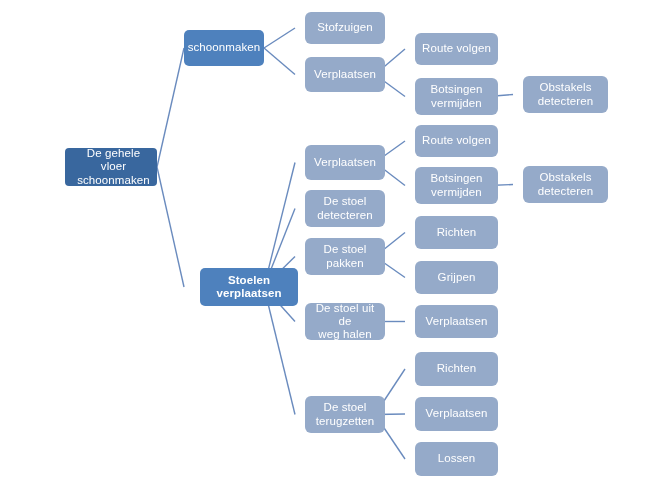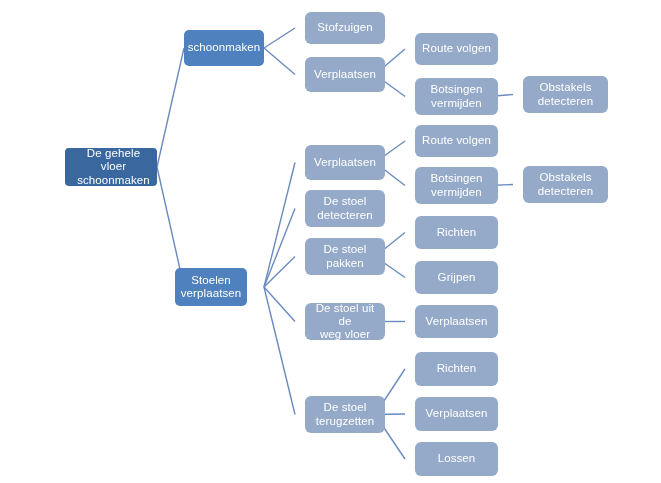--- a/index.html
+++ b/index.html
@@ -61,21 +61,21 @@
       <line x1="375" y1="321.5" x2="405" y2="321.5" stroke="#6A8BBE" stroke-width="1.4"></line>
       <line x1="264" y1="287" x2="295" y2="414.5" stroke="#6A8BBE" stroke-width="1.4"></line>
       <line x1="375" y1="414.5" x2="405" y2="369" stroke="#6A8BBE" stroke-width="1.4"></line>
       <line x1="375" y1="414.5" x2="405" y2="414" stroke="#6A8BBE" stroke-width="1.4"></line>
       <line x1="375" y1="414.5" x2="405" y2="459" stroke="#6A8BBE" stroke-width="1.4"></line>
     </svg>
   <div id="nodes">
       <div class="node lvl-root" style="left: 65px; top: 148px; width: 92px; height: 38px;">De gehele vloer
 schoonmaken</div>
       <div class="node lvl-1" style="left: 184px; top: 30px; width: 80px; height: 36px;">schoonmaken</div>
-      <div class="node lvl-1" style="left: 175px; top: 268px; width: 72px; height: 38px;">Stoelen
+      <div class="node lvl-1" style="left: 200px; top: 268px; width: 98px; height: 38px; font-weight: bold;">Stoelen
 verplaatsen</div>
       <div class="node lvl-2" style="left: 295px; top: 12px; width: 80px; height: 32px;">Stofzuigen</div>
       <div class="node lvl-2" style="left: 295px; top: 57px; width: 80px; height: 35px;">Verplaatsen</div>
       <div class="node lvl-3" style="left: 405px; top: 33px; width: 83px; height: 32px;">Route volgen</div>
       <div class="node lvl-3" style="left: 405px; top: 78px; width: 83px; height: 37px;">Botsingen
 vermijden</div>
       <div class="node lvl-3" style="left: 513px; top: 76px; width: 85px; height: 37px;">Obstakels
 detecteren</div>
       <div class="node lvl-2" style="left: 295px; top: 145px; width: 80px; height: 35px;">Verplaatsen</div>
       <div class="node lvl-3" style="left: 405px; top: 125px; width: 83px; height: 32px;">Route volgen</div>
@@ -83,21 +83,21 @@
 vermijden</div>
       <div class="node lvl-3" style="left: 513px; top: 166px; width: 85px; height: 37px;">Obstakels
 detecteren</div>
       <div class="node lvl-2" style="left: 295px; top: 190px; width: 80px; height: 37px;">De stoel
 detecteren</div>
       <div class="node lvl-2" style="left: 295px; top: 238px; width: 80px; height: 37px;">De stoel
 pakken</div>
       <div class="node lvl-3" style="left: 405px; top: 216px; width: 83px; height: 33px;">Richten</div>
       <div class="node lvl-3" style="left: 405px; top: 261px; width: 83px; height: 33px;">Grijpen</div>
       <div class="node lvl-2" style="left: 295px; top: 303px; width: 80px; height: 37px;">De stoel uit de
-weg vloer</div>
+weg halen</div>
       <div class="node lvl-3" style="left: 405px; top: 305px; width: 83px; height: 33px;">Verplaatsen</div>
       <div class="node lvl-2" style="left: 295px; top: 396px; width: 80px; height: 37px;">De stoel
 terugzetten</div>
       <div class="node lvl-3" style="left: 405px; top: 352px; width: 83px; height: 34px;">Richten</div>
       <div class="node lvl-3" style="left: 405px; top: 397px; width: 83px; height: 34px;">Verplaatsen</div>
       <div class="node lvl-3" style="left: 405px; top: 442px; width: 83px; height: 34px; text-align: center;">Lossen</div>
     </div>
 </div>
 
 </body></html>

